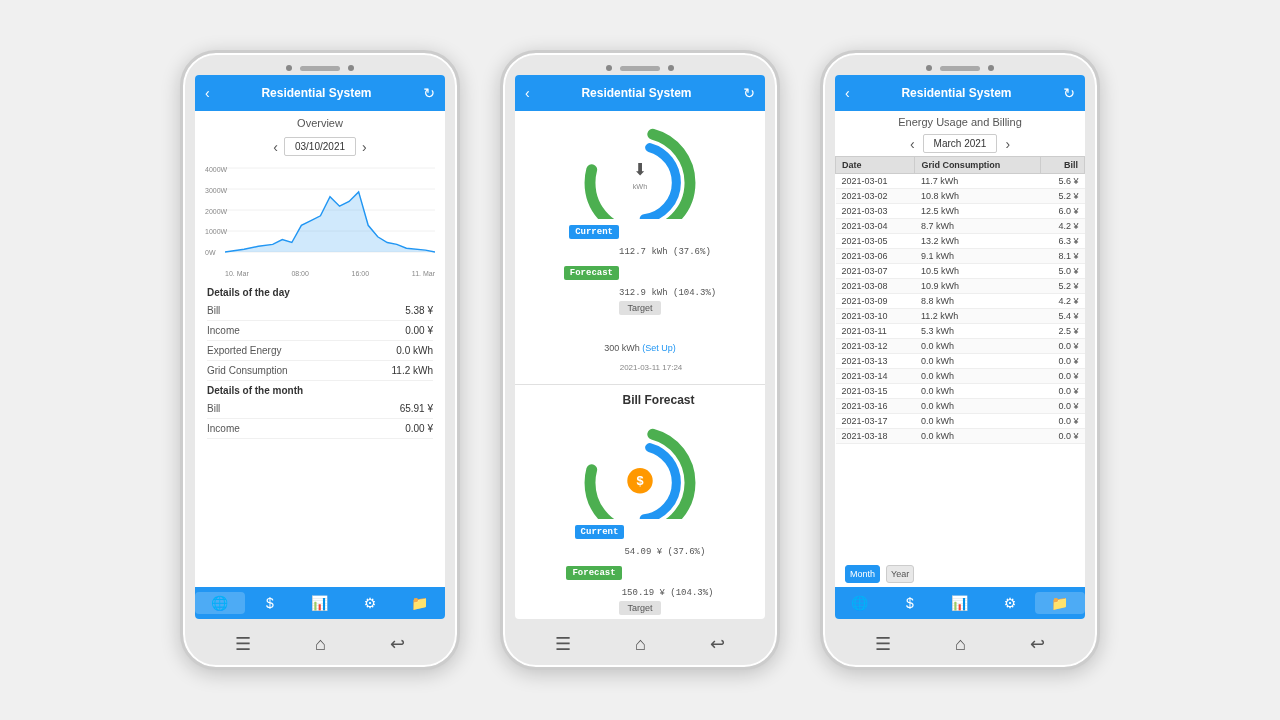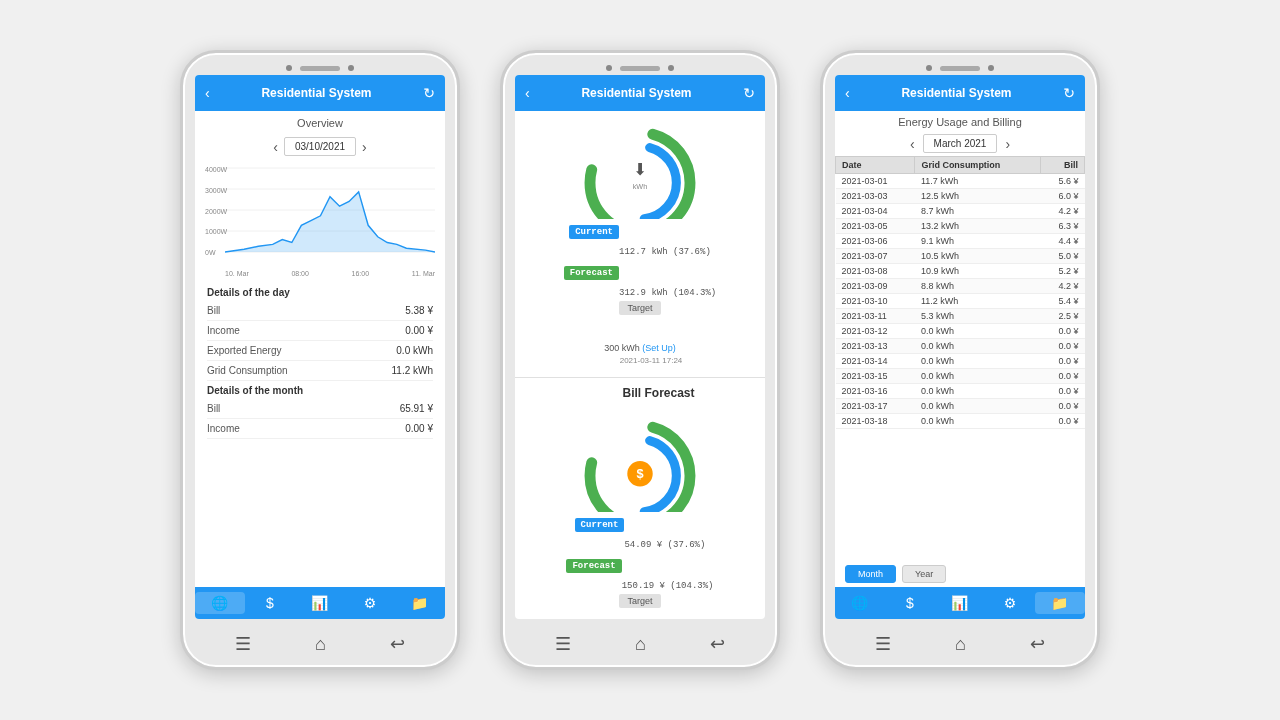--- a/index.html
+++ b/index.html
@@ -265,21 +265,21 @@
     .gauge-target-chip {
       background: #e0e0e0;
       padding: 2px 8px;
       border-radius: 2px;
       font-size: 9px;
     }
 
     .gauge-datetime {
       font-size: 8px;
       color: #888;
-      margin-top: 3px;
+      margin-top: 10px;
       padding-left: 22px;
     }
 
     .section-divider {
       border: none;
       border-top: 1px solid #e0e0e0;
       margin: 4px 0;
       width: 100%;
     }
 
@@ -343,21 +343,21 @@
       overflow-y: auto;
     }
 
     .month-year-tabs {
       display: flex;
       padding: 4px 10px;
       gap: 6px;
     }
 
     .tab-btn {
-      padding: 3px 12px;
+      padding: 3px 4px;
       font-size: 9px;
       border: 1px solid #ccc;
       border-radius: 3px;
       cursor: pointer;
       background: #e8e8e8;
       color: #555;
     }
 
     .tab-btn.active {
       background: #2196F3;
@@ -608,38 +608,43 @@
             <th>Bill</th>
           </tr>
         </thead>
         <tbody id="billing-tbody">
         <tr>
               <td>2021-03-01</td>
               <td>11.7 kWh</td>
               <td>5.6 ¥</td>
             </tr>
             <tr>
+              <td>2021-03-02</td>
+              <td>10.8 kWh</td>
+              <td>5.2 ¥</td>
+            </tr>
+            <tr>
               <td>2021-03-03</td>
               <td>12.5 kWh</td>
               <td>6.0 ¥</td>
             </tr>
             <tr>
               <td>2021-03-04</td>
               <td>8.7 kWh</td>
               <td>4.2 ¥</td>
             </tr>
             <tr>
               <td>2021-03-05</td>
               <td>13.2 kWh</td>
               <td>6.3 ¥</td>
             </tr>
             <tr>
               <td>2021-03-06</td>
               <td>9.1 kWh</td>
-              <td>4.4 ¥</td>
+              <td>8.1 ¥</td>
             </tr>
             <tr>
               <td>2021-03-07</td>
               <td>10.5 kWh</td>
               <td>5.0 ¥</td>
             </tr>
             <tr>
               <td>2021-03-08</td>
               <td>10.9 kWh</td>
               <td>5.2 ¥</td>

